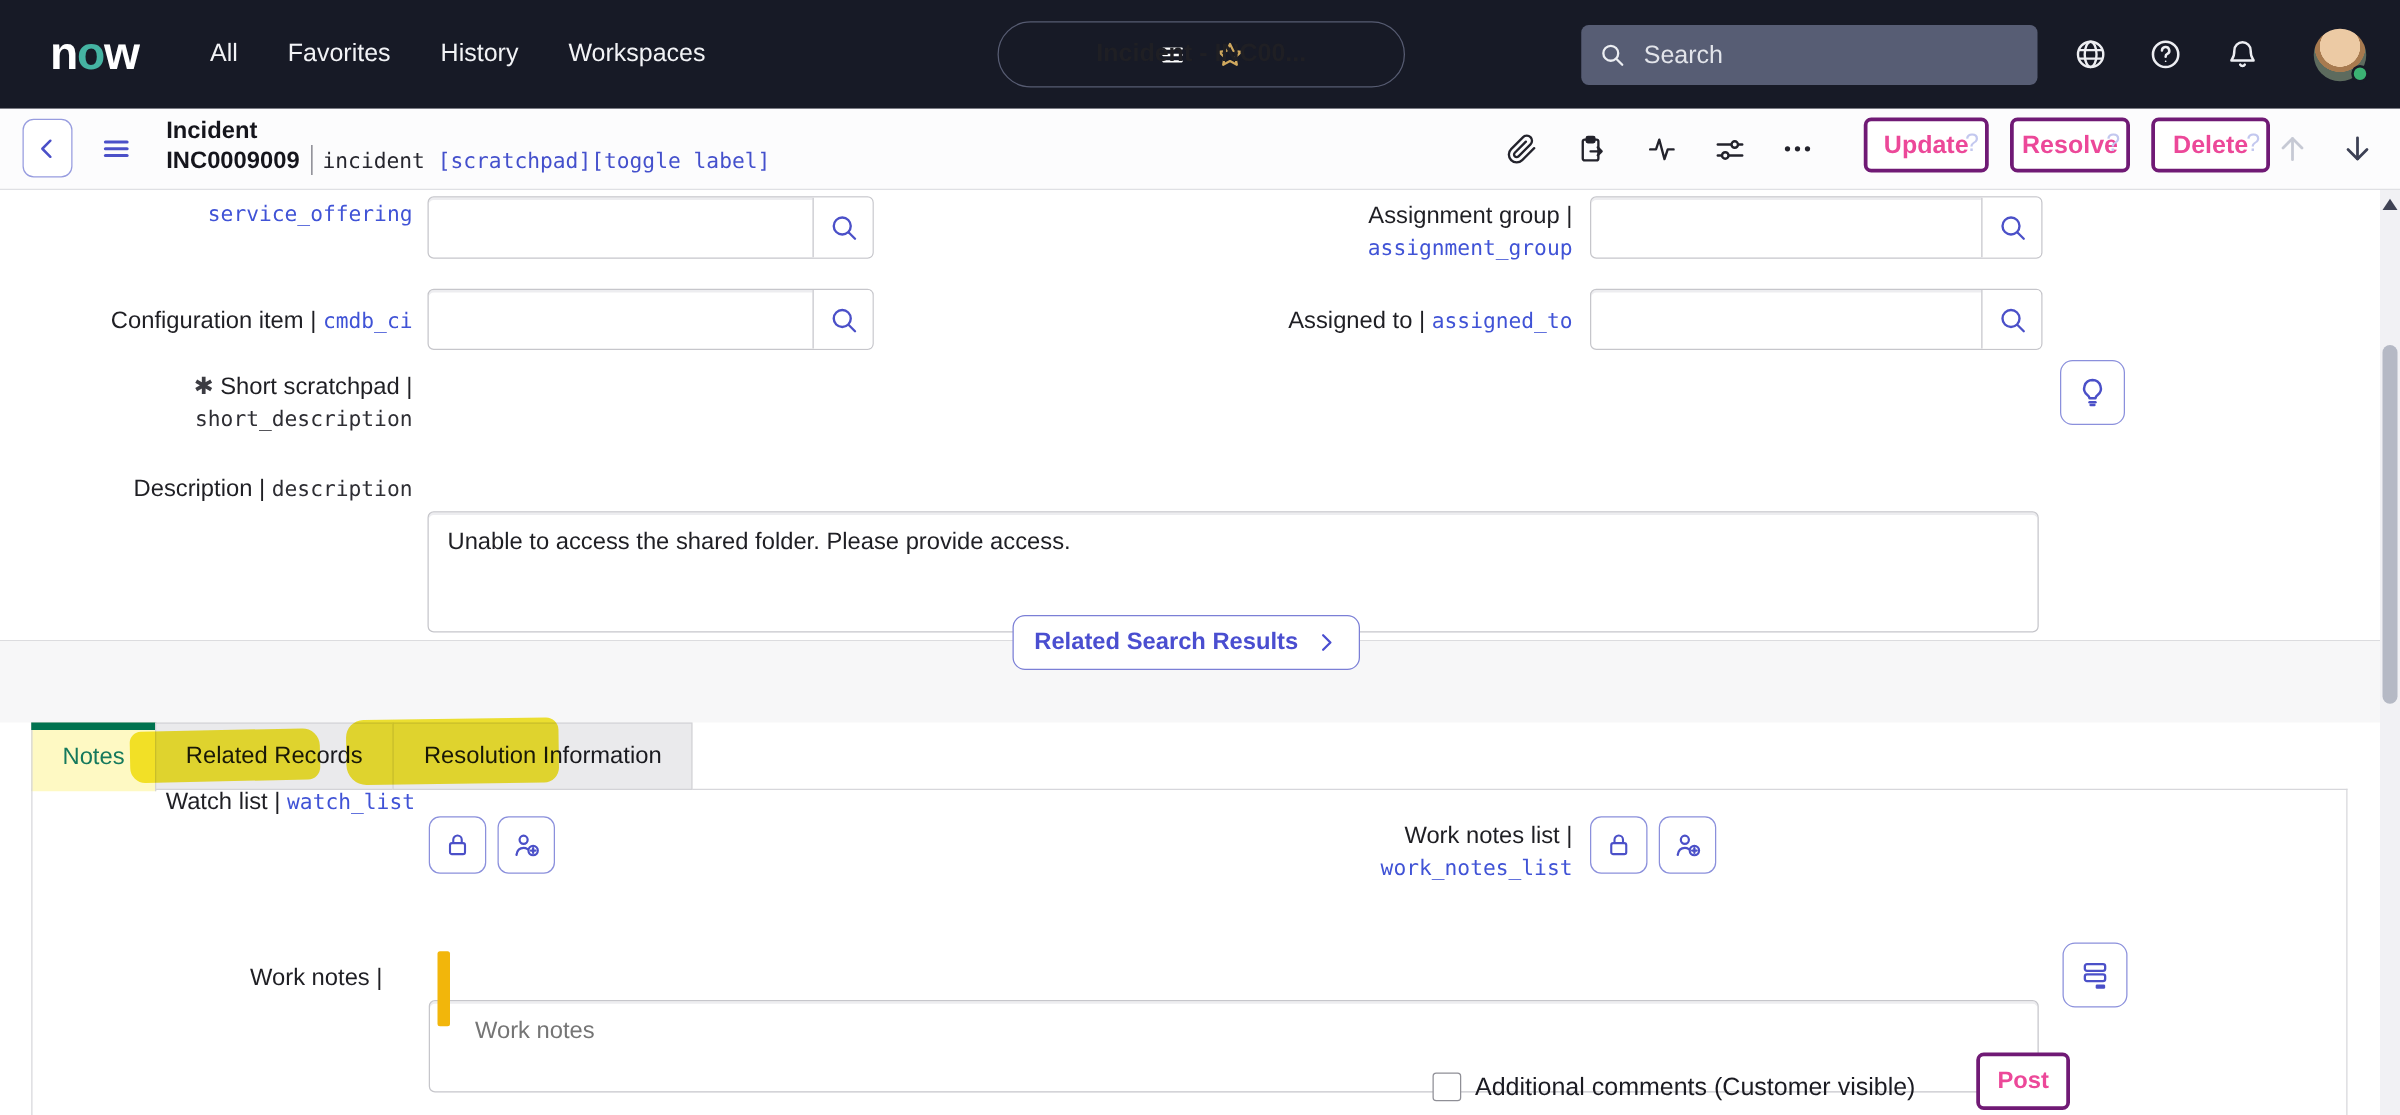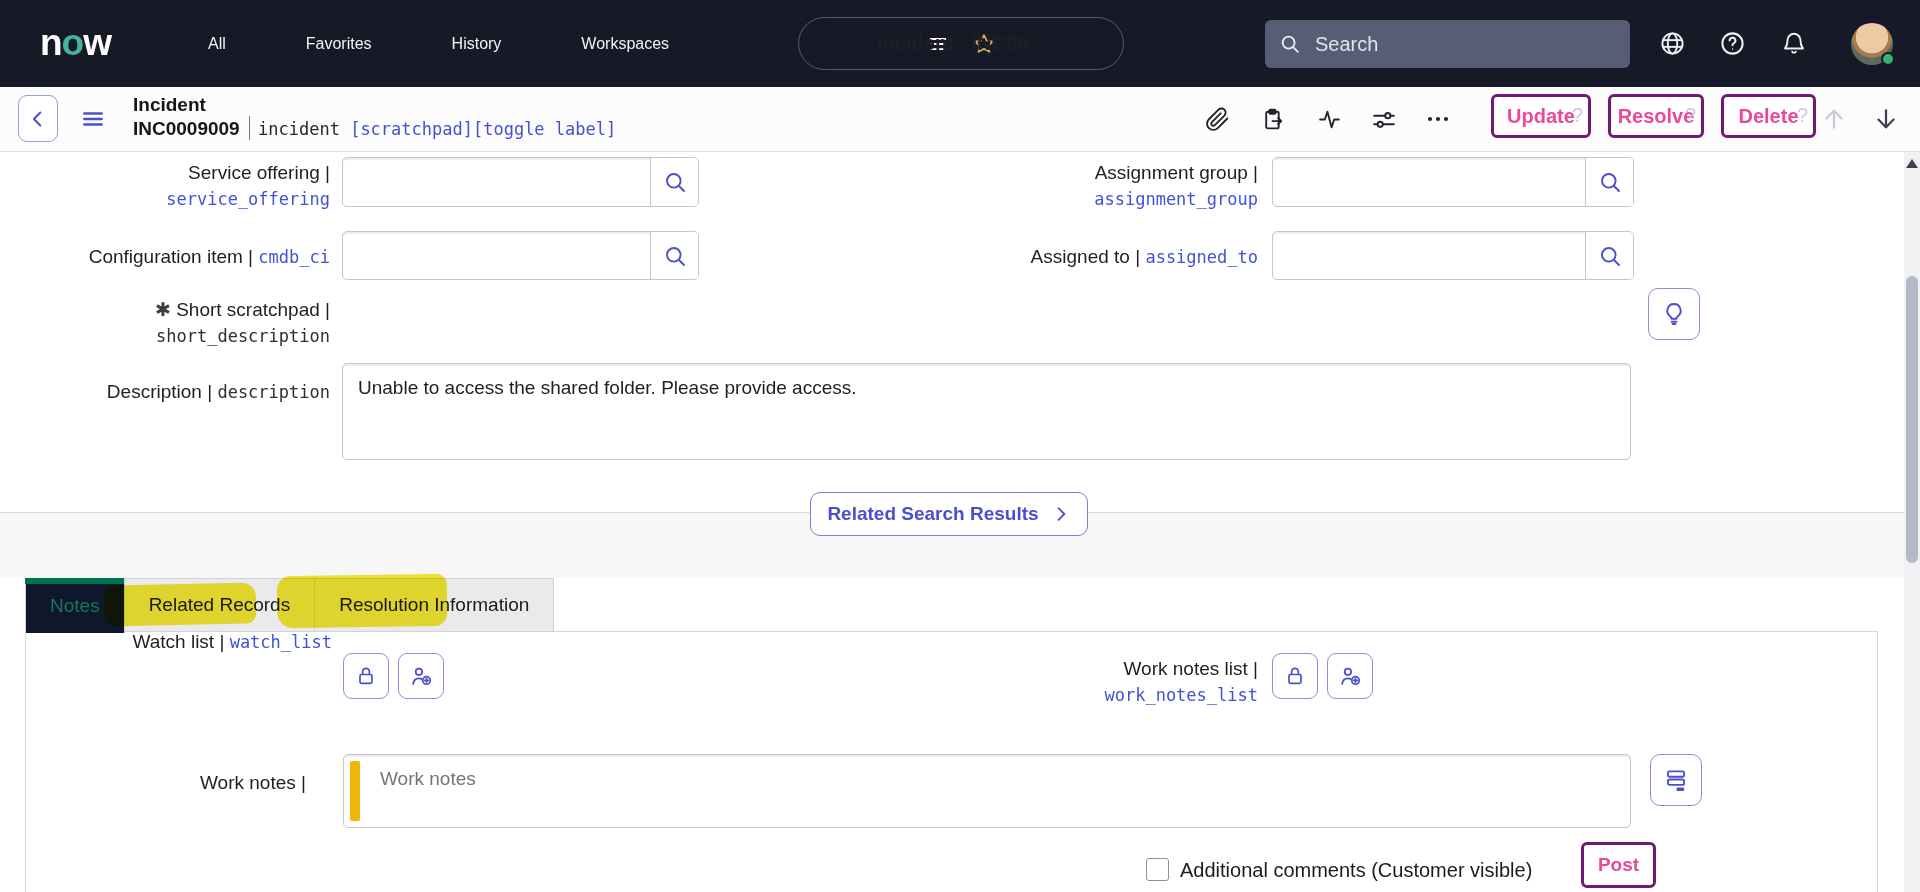--- a/index.html
+++ b/index.html
@@ -8,21 +8,21 @@
     position:relative; width:1920px; height:892px; overflow:hidden;
     background:#fff; font-family:"Liberation Sans", sans-serif; color:#1e1e22;
   }
   svg { display:block; }
 
   
   .navbar { position:absolute; left:0; top:0; width:1920px; height:87px; background:#171a26; }
   .logo { position:absolute; left:40px; top:22px; font-size:37px; font-weight:700; color:#fff; letter-spacing:-1px; }
   .logo .accent { color:#45b3a2; }
   .nav-links { position:absolute; left:168px; top:0; height:87px; display:flex; align-items:center; gap:40px; }
-  .nav-link { color:#f2f3f6; font-size:16px; cursor:pointer;margin-left:40px; }
+  .nav-link { color:#f2f3f6; font-size:20px; cursor:pointer; }
   .context-pill { position:absolute; left:798px; top:17px; width:326px; height:53px;
     border:1.5px solid #575c72; border-radius:28px; display:flex; align-items:center; justify-content:center; gap:23px; color:#fff; }
   .context-pill .lbl { font-size:20px; font-weight:700; white-space:nowrap; }
   .nav-search { position:absolute; left:1265px; top:20px; width:365px; height:48px; background:#575d74;
     border-radius:6px; display:flex; align-items:center; padding:0 14px; gap:12px; }
   .nav-search input { background:transparent; border:none; outline:none; color:#fff; font-size:20px; width:100%;
     font-family:"Liberation Sans", sans-serif; }
   .nav-search input::placeholder { color:#e2e4ea; opacity:1; }
   .nav-ico { position:absolute; top:21px; width:44px; height:44px; display:flex; align-items:center; justify-content:center; color:#edeef2; cursor:pointer; }
   .avatar { position:absolute; left:1851px; top:23px; width:42px; height:42px; border-radius:50%;
@@ -54,37 +54,37 @@
   .mono.dark { color:#2e2e34; }
   .ref-field { position:absolute; display:flex; background:#fff; border:1px solid #c6c6cb; border-radius:5px;
     box-shadow: inset 0 2px 0 #ededf0; overflow:hidden; }
   .ref-field input { flex:1; border:none; outline:none; background:transparent; font-size:19px; padding:0 14px;
     font-family:"Liberation Sans", sans-serif; color:#1f1f24; }
   .ref-search { width:48px; border-left:1px solid #c6c6cb; display:flex; align-items:center; justify-content:center;
     color:#4b50c8; cursor:pointer; background:#fff; }
   .text-field { position:absolute; background:#fff; border:1px solid #c6c6cb; border-radius:5px;
     box-shadow: inset 0 2px 0 #ededf0; font-size:19px; color:#1f1f24; }
   input.text-field { padding:0 15px; font-family:"Liberation Sans", sans-serif; outline:none; }
-  textarea.text-field { padding:11px 15px; font-family:"Liberation Sans", sans-serif; outline:none; resize:none; line-height:25px; }
+  textarea.text-field { padding:11px 15px; font-family:"Liberation Sans", sans-serif; outline:none; resize:none; line-height:25px;margin-top:46px; }
   .sq-btn { position:absolute; width:46px; height:46px; background:#fff; border:1.4px solid #8b90dc; border-radius:9px;
     color:#4b50c8; display:flex; align-items:center; justify-content:center; cursor:pointer; }
   .bulb-btn, .stream-btn { position:absolute; width:52px; height:52px; background:#fff; border:1.4px solid #8b90dc;
     border-radius:10px; color:#4b50c8; display:flex; align-items:center; justify-content:center; cursor:pointer; }
 
   .divider { position:absolute; left:0; top:512px; width:1904px; height:1px; background:#dcdcdf; }
   .gray-band { position:absolute; left:0; top:513px; width:1904px; height:65px; background:#f7f7f8; }
   .related-btn { position:absolute; left:810px; top:492px; width:278px; height:44px; background:#fff;
     border:1.3px solid #7b7fd6; border-radius:10px; color:#4a4ed0; font-weight:700; font-size:19px;
     display:flex; align-items:center; justify-content:center; gap:12px; cursor:pointer; }
 
   
   .tabstrip { position:absolute; left:25px; top:578px; display:flex; z-index:2; }
   .tab { height:54px; display:flex; align-items:center; justify-content:center; font-size:19px; cursor:pointer;
     border:1px solid #d3d3d7; background:#eaeaec; color:#1a1a1f; margin-left:-1px; position:relative; padding:0 24px; }
-  .tab.active { background:#0f172a; color:#15795c; border-bottom:none; height:55px; margin-left:0; }
+  .tab.active { background:#fef9c3; color:#15795c; border-bottom:none; height:55px; margin-left:0; }
   .tab.active::before { content:""; position:absolute; left:-1px; right:-1px; top:-1px; height:6px; background:#007350; }
   .hl { position:absolute; background:#f1e20c; opacity:.85; mix-blend-mode:multiply; z-index:3; pointer-events:none; }
 
   .panel { position:absolute; left:25px; top:631px; width:1853px; height:261px; background:#fff;
     border:1px solid #d7d7db; border-bottom:none; z-index:1; }
 
   .checkbox { position:absolute; left:1146px; top:858px; width:23px; height:23px; background:#fff;
     border:1.5px solid #8f8f96; border-radius:3px; cursor:pointer; z-index:2; }
   .post-btn { position:absolute; left:1557px; top:842px; width:75px; height:46px; z-index:2; }
 
@@ -234,21 +234,20 @@
     </div>
     <div class="nav-arrow" style="left:1872px; color:#3c4054">
       <svg width="28" height="28" viewBox="0 0 24 24" fill="none" stroke="currentColor" stroke-width="1.9" stroke-linecap="round" stroke-linejoin="round">
           <line x1="12" y1="4.5" x2="12" y2="19"></line>
           <polyline points="5.5 12.5 12 19 18.5 12.5"></polyline>
         </svg>
     </div>
   </div>
 
   <div class="lbl" style="left:0; width:330px; top:159px">
-    <div>Service offering |</div>
     <div class="mono blue">service_offering</div>
   </div>
   <div class="ref-field" style="left:342px; top:157px; width:357px; height:50px">
     <input value="" style="">
     <div class="ref-search">
       <svg width="24" height="24" viewBox="0 0 24 24" fill="none" stroke="currentColor" stroke-width="1.9" stroke-linecap="round">
           <circle cx="10.8" cy="10.8" r="6.8"></circle>
           <line x1="16" y1="16" x2="21" y2="21"></line>
         </svg>
     </div>

